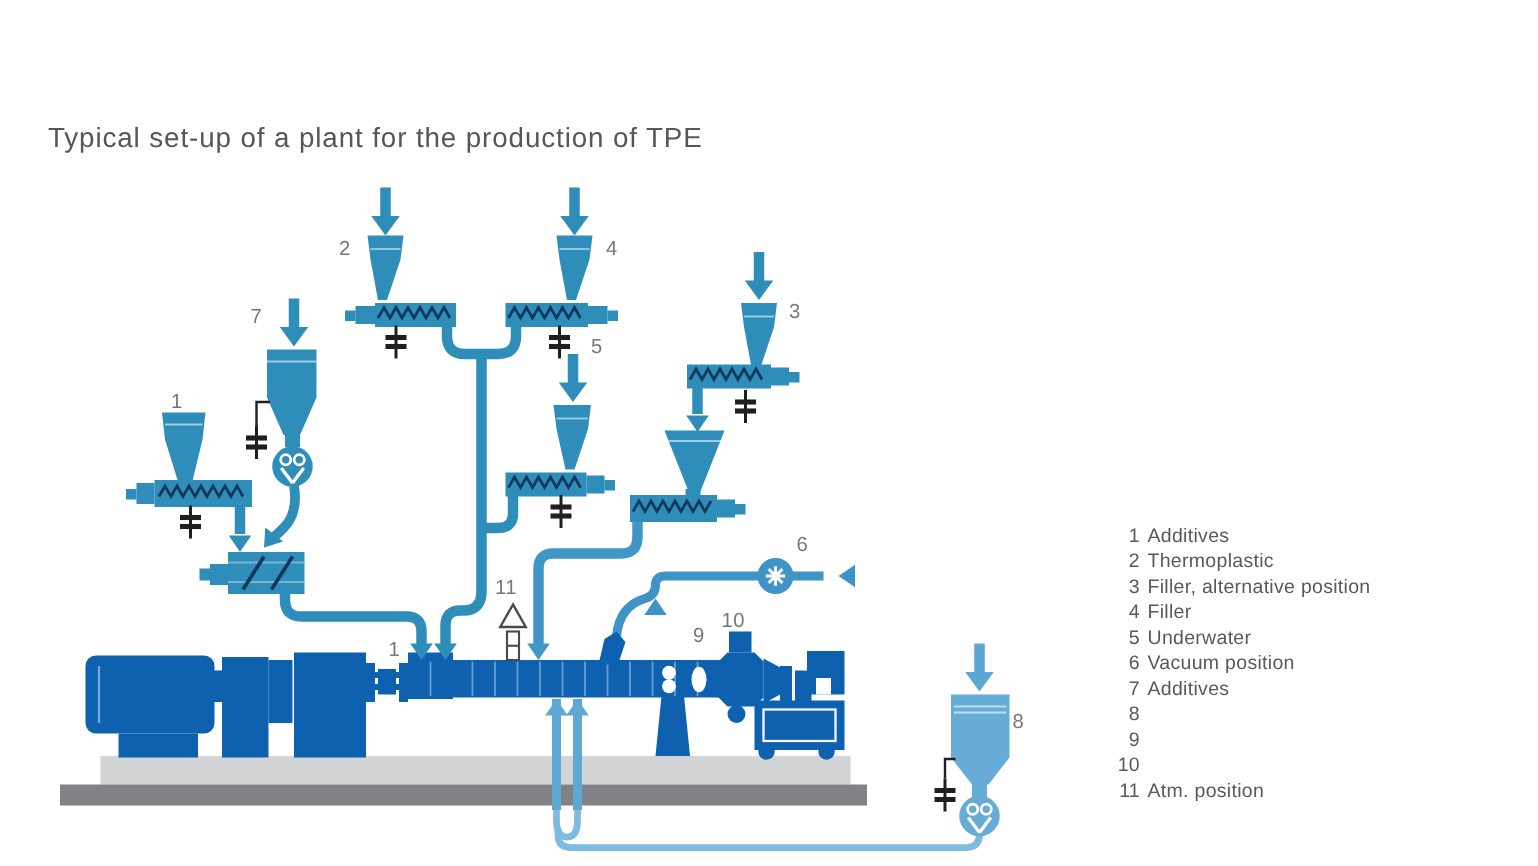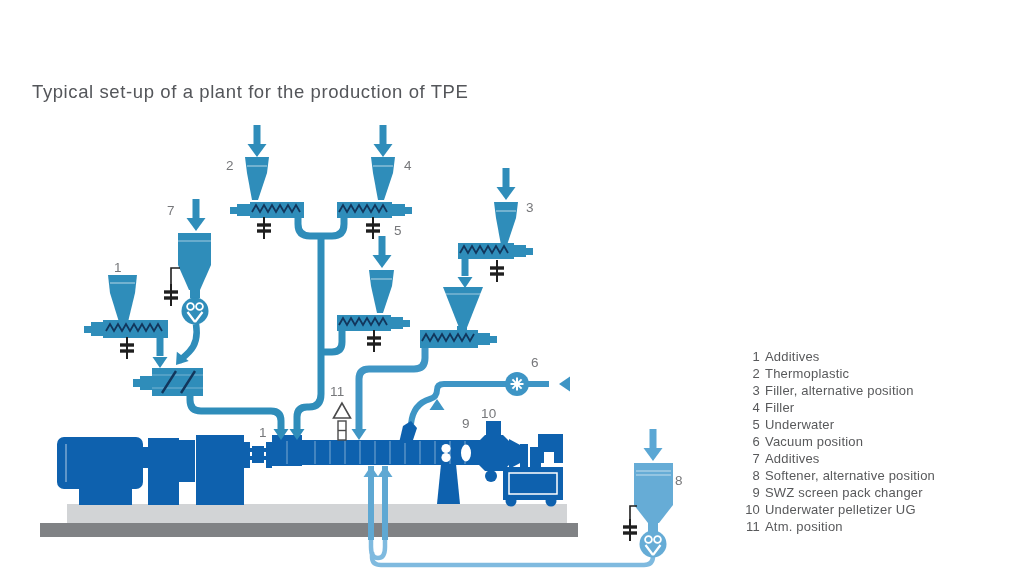--- a/index.html
+++ b/index.html
@@ -289,29 +289,26 @@
     <div class="lrow">
         <span class="lnum">6</span>
         <span>Vacuum position</span>
       </div>
     <div class="lrow">
         <span class="lnum">7</span>
         <span>Additives</span>
       </div>
     <div class="lrow">
         <span class="lnum">8</span>
-        <span>Softener, alternative position</span>
       </div>
     <div class="lrow">
         <span class="lnum">9</span>
-        <span>SWZ screen pack changer</span>
       </div>
     <div class="lrow">
         <span class="lnum">10</span>
-        <span>Underwater pelletizer UG</span>
       </div>
     <div class="lrow">
         <span class="lnum">11</span>
         <span>Atm. position</span>
       </div>
   </div>
 
 </div>
 
 </body></html>

